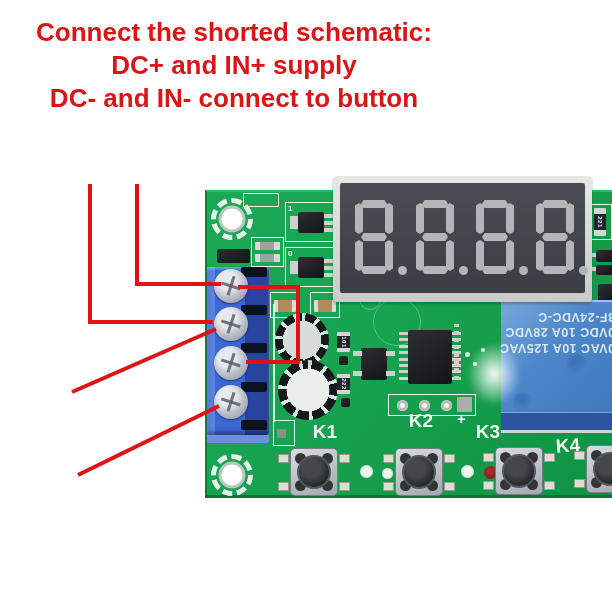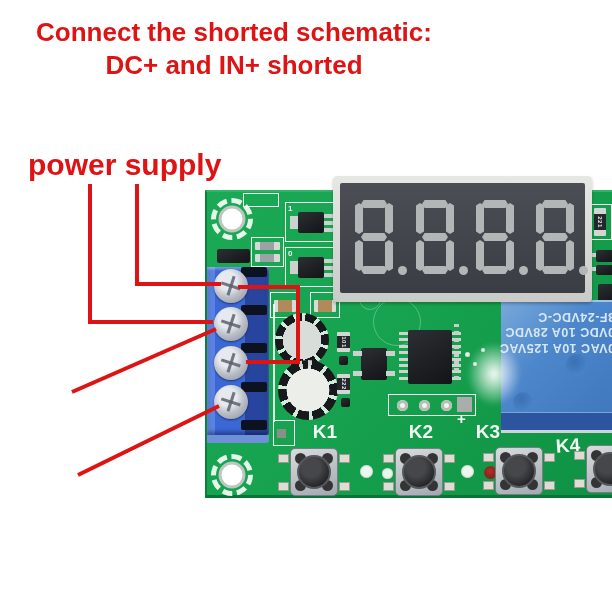--- a/index.html
+++ b/index.html
@@ -109,23 +109,23 @@
   .ic-legs{position:absolute;width:9px;background:repeating-linear-gradient(180deg,#cfd3cf 0 3px,transparent 3px 6.4px);}
   .pad-col{position:absolute;width:5px;background:repeating-linear-gradient(180deg,#c9cdc9 0 3px,transparent 3px 7.4px);}
 </style>
 </head>
 <body>
 
 <div class="scene">
 
   <div class="title-block">
     <div>Connect the shorted schematic:</div>
-    <div>DC+ and IN+ shorted</div>
+    <div>DC+ and IN+ supply</div>
+    <div>DC- and IN- connect to button</div>
   </div>
-  <div class="power-label">power supply</div>
 
   <div class="board">
 
     <div class="trace" style="left:166px;top:106px;width:46px;height:46px;"></div>
     <div class="trace" style="left:152px;top:96px;width:20px;height:20px;"></div>
 
     <div class="hole" style="left:4px;top:6px;">
       <div class="hole-in"></div>
     </div>
     <div class="hole" style="left:4px;top:262px;">
@@ -243,21 +243,21 @@
         <span>221</span>
       </div>
     </div>
     <div class="abs black-part" style="left:389px;top:58px;width:18px;height:12px;"></div>
     <div class="leg" style="left:382px;top:61px;width:7px;height:4px;"></div>
     <div class="abs black-part" style="left:389px;top:73px;width:18px;height:10px;"></div>
     <div class="leg" style="left:382px;top:75px;width:7px;height:4px;"></div>
     <div class="abs black-part" style="left:391px;top:92px;width:16px;height:20px;"></div>
 
     <div class="btn-label" style="left:100px;top:229px;">K1</div>
-    <div class="btn-label" style="left:196px;top:229px;">K2</div>
+    <div class="btn-label" style="left:196px;top:218px;">K2</div>
     <div class="btn-label" style="left:263px;top:229px;">K3</div>
     <div class="btn-label" style="left:343px;top:243px;transform:rotate(-4deg);">K4</div>
 
     <div class="via" style="left:153px;top:273px;width:13px;height:13px;"></div>
     <div class="via" style="left:175px;top:276px;width:11px;height:11px;"></div>
     <div class="via" style="left:254px;top:273px;width:13px;height:13px;"></div>
     <div class="via" style="left:277px;top:274px;width:13px;height:13px;background:radial-gradient(circle at 45% 40%,#b03028,#701c16);box-shadow:none;"></div>
 
     <div class="tact" style="left:83px;top:256px;">
       <div class="pad" style="left:-13px;top:5px;"></div>

